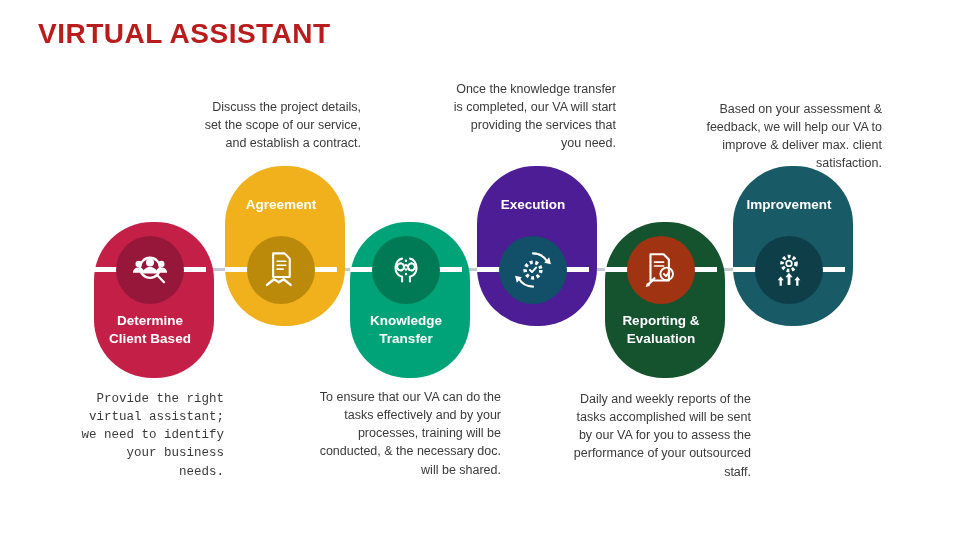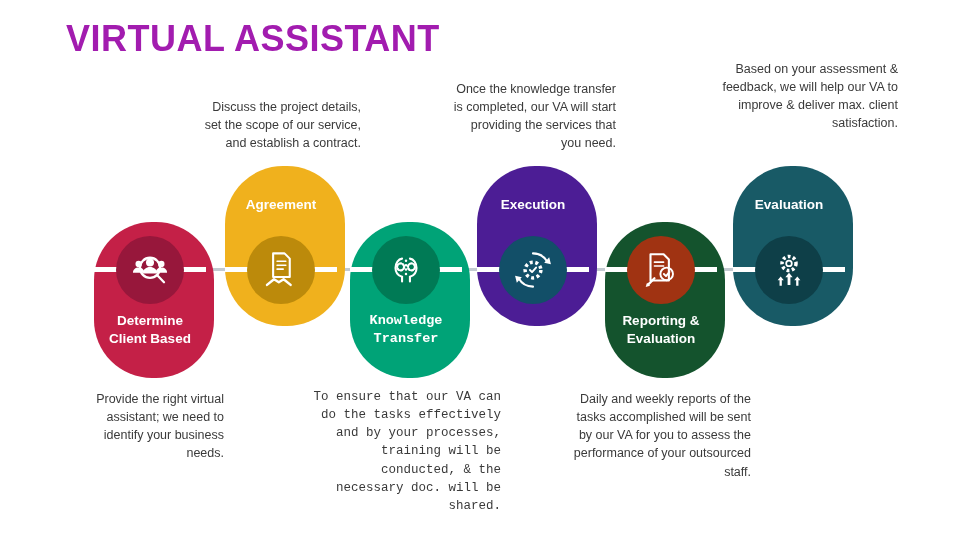--- a/index.html
+++ b/index.html
@@ -2,21 +2,21 @@
 <html><head>
 <meta charset="utf-8">
 <style>
   html,body { margin:0; padding:0; background:#fff; }
   .stage {
     position:relative; width:960px; height:540px; background:#ffffff;
     font-family:"Liberation Sans", sans-serif; overflow:hidden;
   }
   .title {
     position:absolute; left:38px; top:18px;
-    font-size:36px; font-weight:bold; color:#a21caf; letter-spacing:0.5px;margin-left:28px;
+    font-size:28px; font-weight:bold; color:#b91c1c; letter-spacing:0.5px;
   }
   .connector {
     position:absolute; left:98px; top:268px; width:744px; height:3px;
     border-radius:2px;
   }
   .step { position:absolute; top:0; height:540px; }
   .pill {
     position:absolute; width:120px; border-radius:58px;
   }
   .step-down .pill { top:222px; height:156px; }
@@ -67,21 +67,21 @@
             <path d="M16 28c0-4.6 3.6-7.3 8-7.3s8 2.7 8 7.3z"></path>
           </g>
           <g fill="none" stroke="#fff" stroke-width="2.6" stroke-linecap="round">
             <circle cx="24" cy="21.5" r="11.5"></circle>
             <line x1="32.3" y1="30" x2="40" y2="38"></line>
           </g>
         </svg>
       </div>
       <div class="pill-label">Determine Client Based</div>
     </div>
-    <div class="desc" style="left:-18px; width:148px; top:390px;">Provide the right virtual assistant; we need to identify your business needs.</div>
+    <div class="desc" style="left:-18px; width:148px; top:390px;font-family:Liberation Mono, monospace;">Provide the right virtual assistant; we need to identify your business needs.</div>
   </div>
 
   <div class="step step-up" style="left:225px; width:112px;">
     <div class="pill" style="background-color: rgb(240, 177, 29);">
       <div class="stripe"></div>
       <div class="icon-circle" style="background-color: rgb(188, 138, 11);">
         <svg viewBox="0 0 48 48" aria-hidden="true">
           <path d="M15 5h13l6 6v21H15z" fill="none" stroke="#fff" stroke-width="2.4" stroke-linejoin="round"></path>
           <g stroke="#fff" stroke-width="1.8" stroke-linecap="round">
             <line x1="19.5" y1="14" x2="29.5" y2="14"></line>
@@ -89,21 +89,21 @@
             <line x1="19.5" y1="23" x2="26.5" y2="23"></line>
           </g>
           <path d="M8 41l8-6.5 5.5 3.5 5.5-3.5 8 6.5" fill="none" stroke="#fff" stroke-width="2.8" stroke-linecap="round" stroke-linejoin="round"></path>
         </svg>
       </div>
       <div class="pill-label">Agreement</div>
     </div>
     <div class="desc" style="left:-24px; width:160px; bottom:388px;">Discuss the project details, set the scope of our service, and establish a contract.</div>
   </div>
 
-  <div class="step step-down" style="left:350px; width:112px;font-family:Liberation Mono, monospace;">
+  <div class="step step-down" style="left:350px; width:112px;">
     <div class="pill" style="background-color: rgb(0, 163, 119);">
       <div class="stripe"></div>
       <div class="icon-circle" style="background-color: rgb(0, 122, 85);">
         <svg viewBox="0 0 48 48" aria-hidden="true">
           <g fill="none" stroke="#fff" stroke-width="2.4" stroke-linecap="round">
             <path d="M19.5 37v-5.2C14.8 30.2 12 26.4 12 21.6 12 15.8 15.4 11.6 19.5 11"></path>
             <path d="M28.5 37v-5.2c4.7-1.6 7.5-5.4 7.5-10.2 0-5.8-3.4-10-7.5-10.6"></path>
             <circle cx="17.8" cy="20.5" r="4" stroke-width="2.6" stroke-dasharray="2.2 2"></circle>
             <circle cx="30.2" cy="20.5" r="4" stroke-width="2.6" stroke-dasharray="2.2 2"></circle>
           </g>
@@ -166,18 +166,18 @@
         <svg viewBox="0 0 48 48" aria-hidden="true">
           <circle cx="24" cy="16.5" r="8" fill="none" stroke="#fff" stroke-width="4" stroke-dasharray="3.2 2.8"></circle>
           <circle cx="24" cy="16.5" r="3.2" fill="none" stroke="#fff" stroke-width="2"></circle>
           <g fill="#fff">
             <polygon points="24,27 28.2,32.2 25.6,32.2 25.6,41 22.4,41 22.4,32.2 19.8,32.2"></polygon>
             <polygon points="14.5,31.5 18,35.8 15.8,35.8 15.8,42 13.2,42 13.2,35.8 11,35.8"></polygon>
             <polygon points="33.5,31.5 37,35.8 34.8,35.8 34.8,42 32.2,42 32.2,35.8 30,35.8"></polygon>
           </g>
         </svg>
       </div>
-      <div class="pill-label">Evaluation</div>
+      <div class="pill-label">Improvement</div>
     </div>
-    <div class="desc" style="left:-37px; width:186px; bottom:408px;margin-left:16px;">Based on your assessment &amp; feedback, we will help our VA to improve &amp; deliver max. client satisfaction.</div>
+    <div class="desc" style="left:-37px; width:186px; bottom:368px;">Based on your assessment &amp; feedback, we will help our VA to improve &amp; deliver max. client satisfaction.</div>
   </div>
 
 </div>
 
 </body></html>

